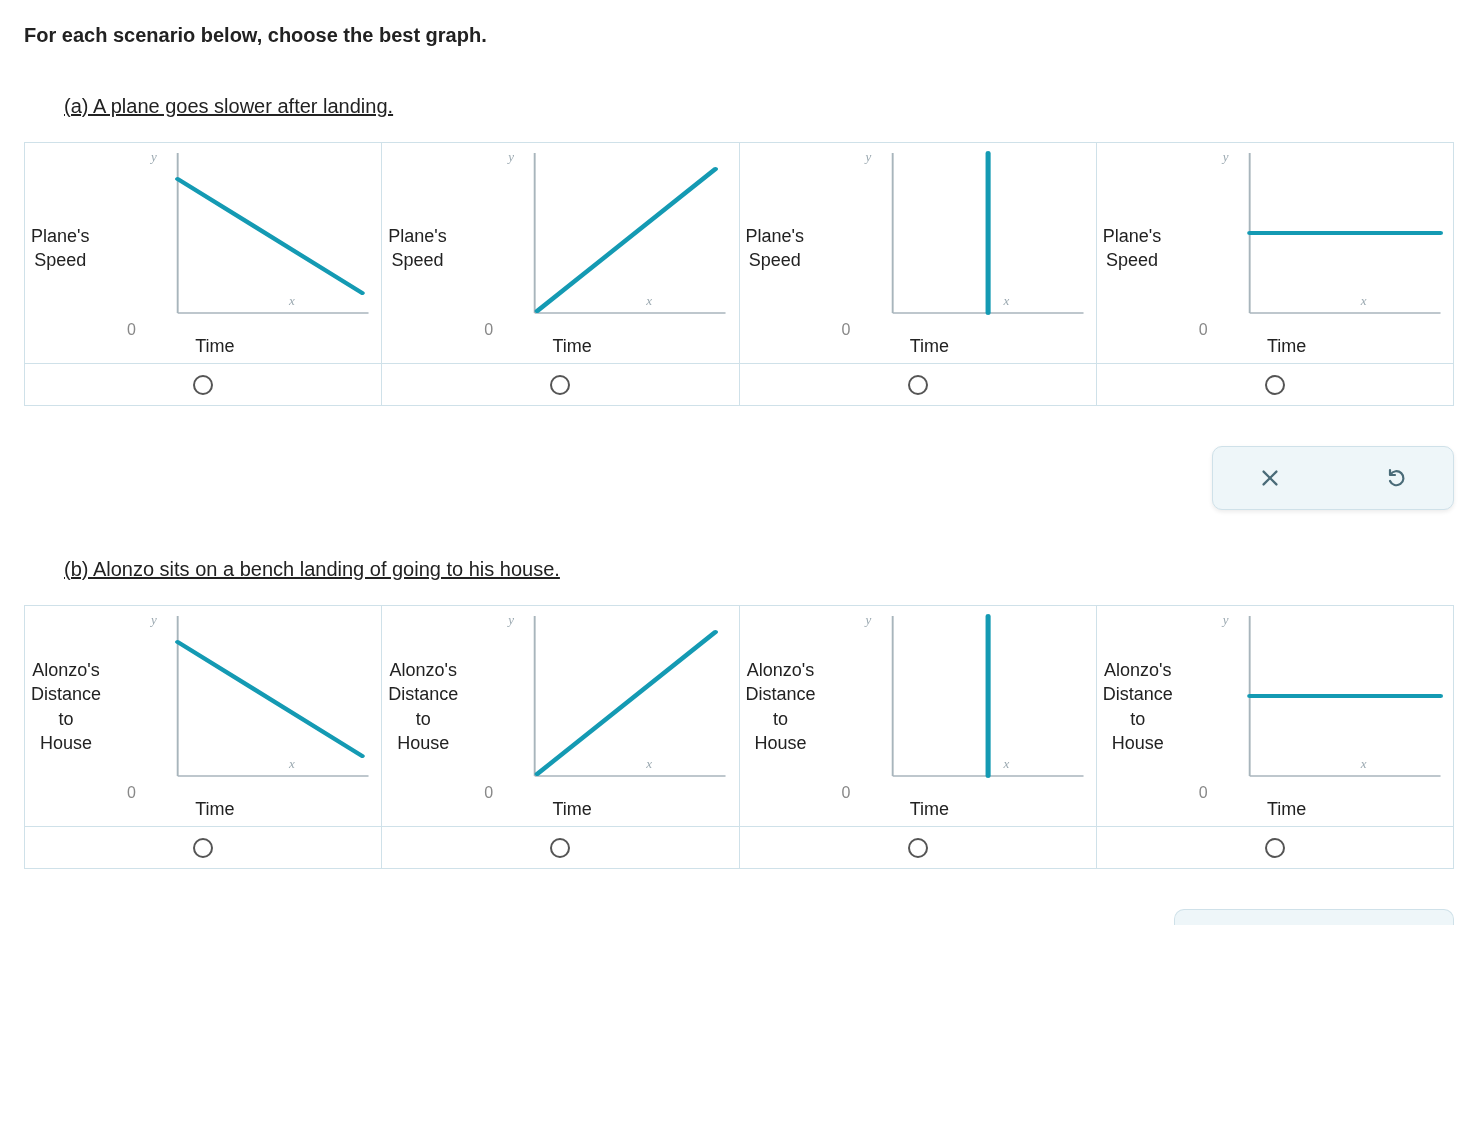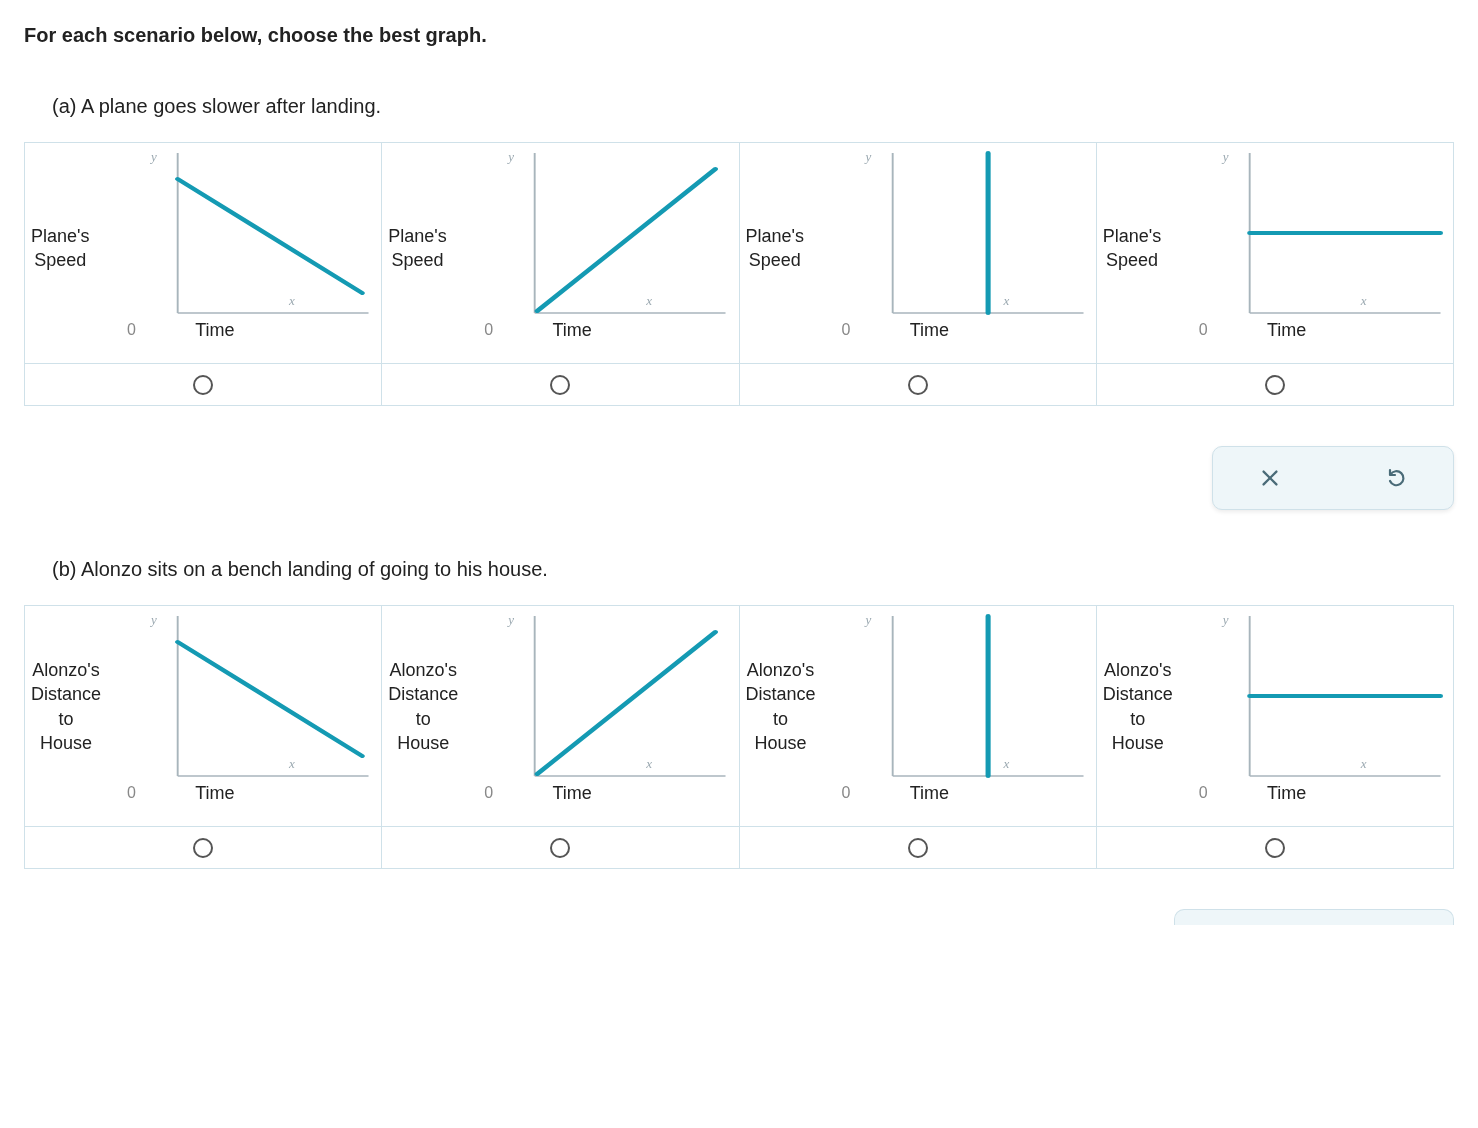--- a/index.html
+++ b/index.html
@@ -5,21 +5,21 @@
   * { box-sizing: border-box; }
   body {
     margin: 0;
     padding: 24px;
     font-family: Verdana, Geneva, sans-serif;
     font-size: 20px;
     color: #222;
     background: #fff;
   }
   .instructions { margin-bottom: 48px; font-weight: bold; }
-  .scenario { margin-left: 28px; margin-bottom: 24px; }
+  .scenario { margin-left: 40px; margin-bottom: 24px; text-decoration: underline; }
   .option-row {
     display: flex;
     border: 1px solid #cfe1e9;
     margin-bottom: 40px;
   }
   .option-cell {
     flex: 1 1 0;
     border-right: 1px solid #cfe1e9;
     display: flex;
     flex-direction: column;
@@ -52,21 +52,21 @@
     font-size: 18px;
     line-height: 1.35;
     text-align: center;
     white-space: pre-line;
     color: #222;
   }
   .xlabel {
     position: absolute;
     left: 50%;
     transform: translateX(-20%);
-    bottom: 22px;
+    bottom: 6px;
     font-size: 18px;
     color: #222;
   }
   .origin {
     position: absolute;
     font-size: 16px;
     color: #888;
   }
   .axis-letter {
     position: absolute;

